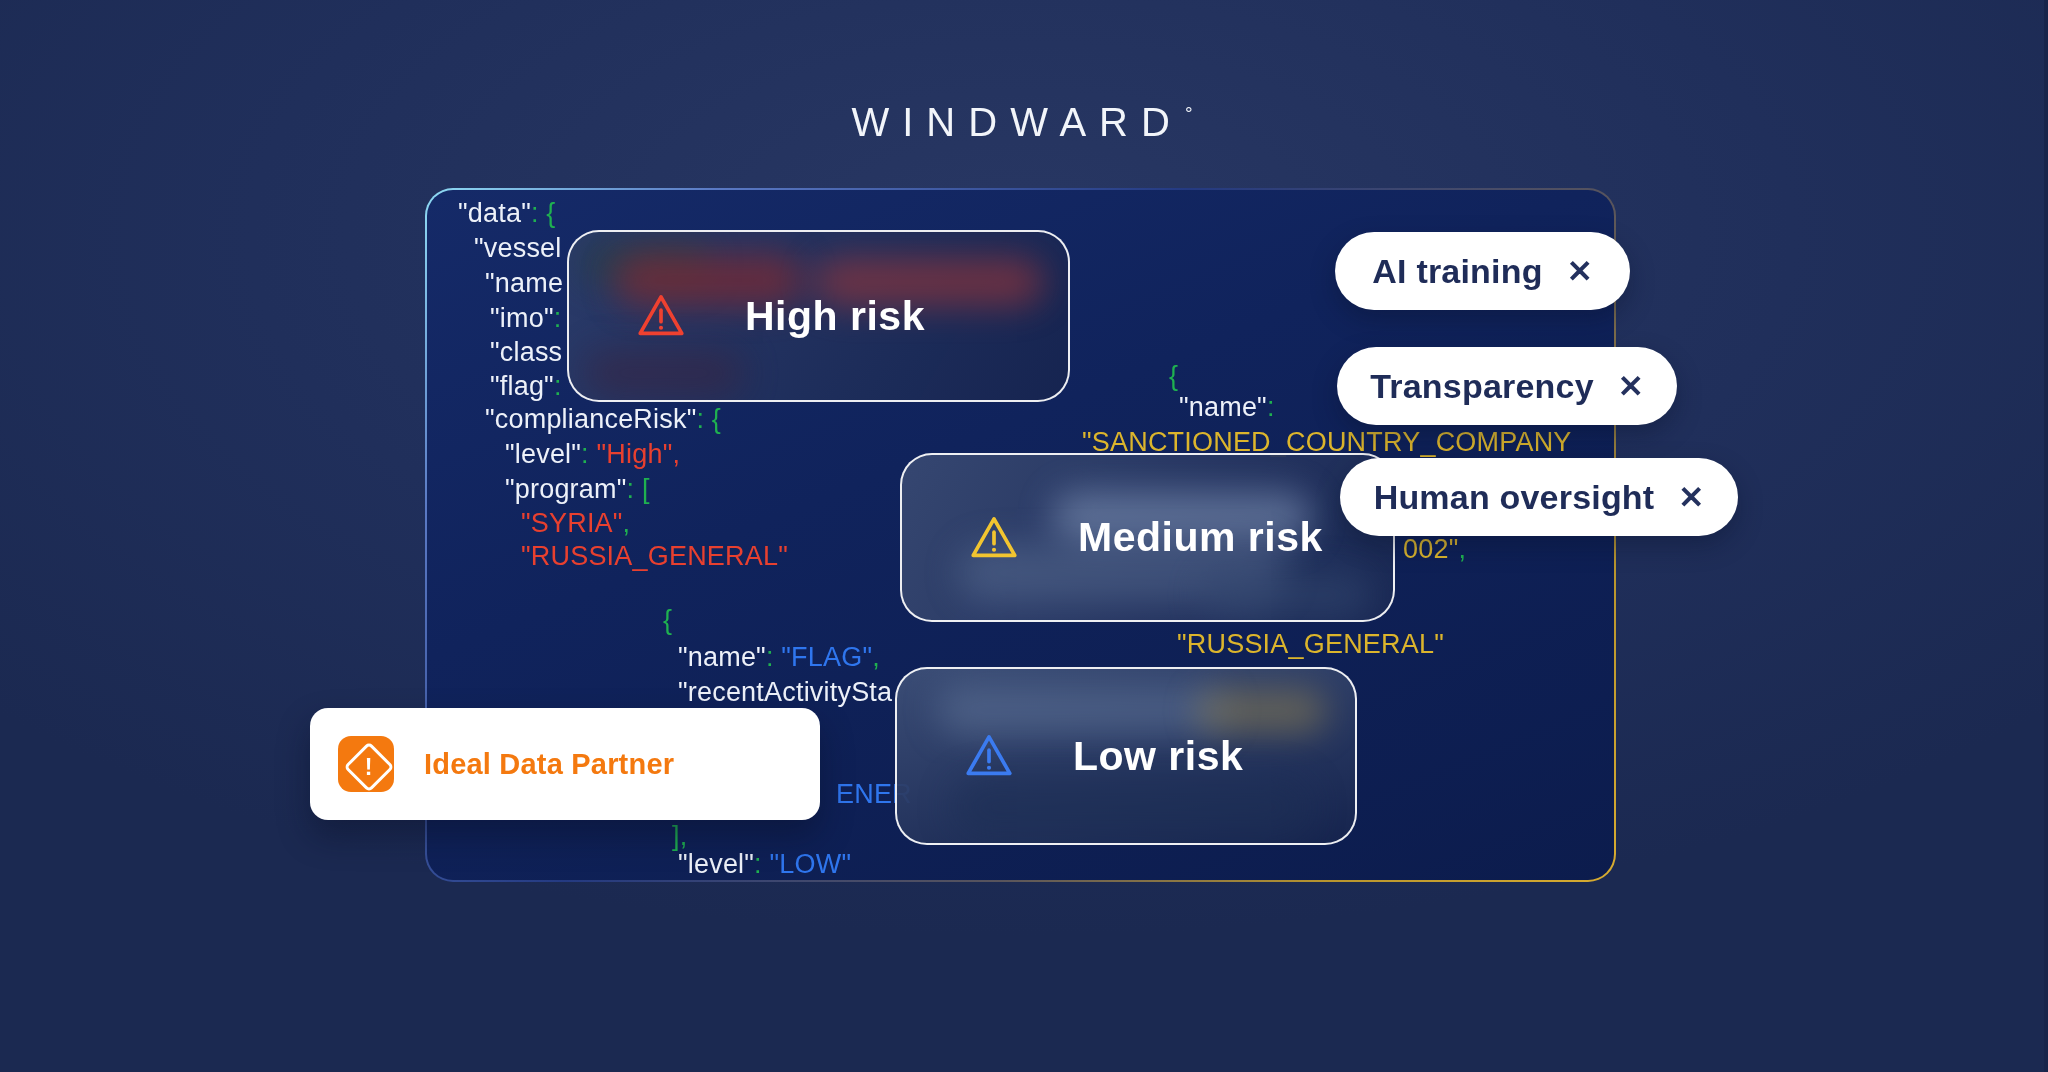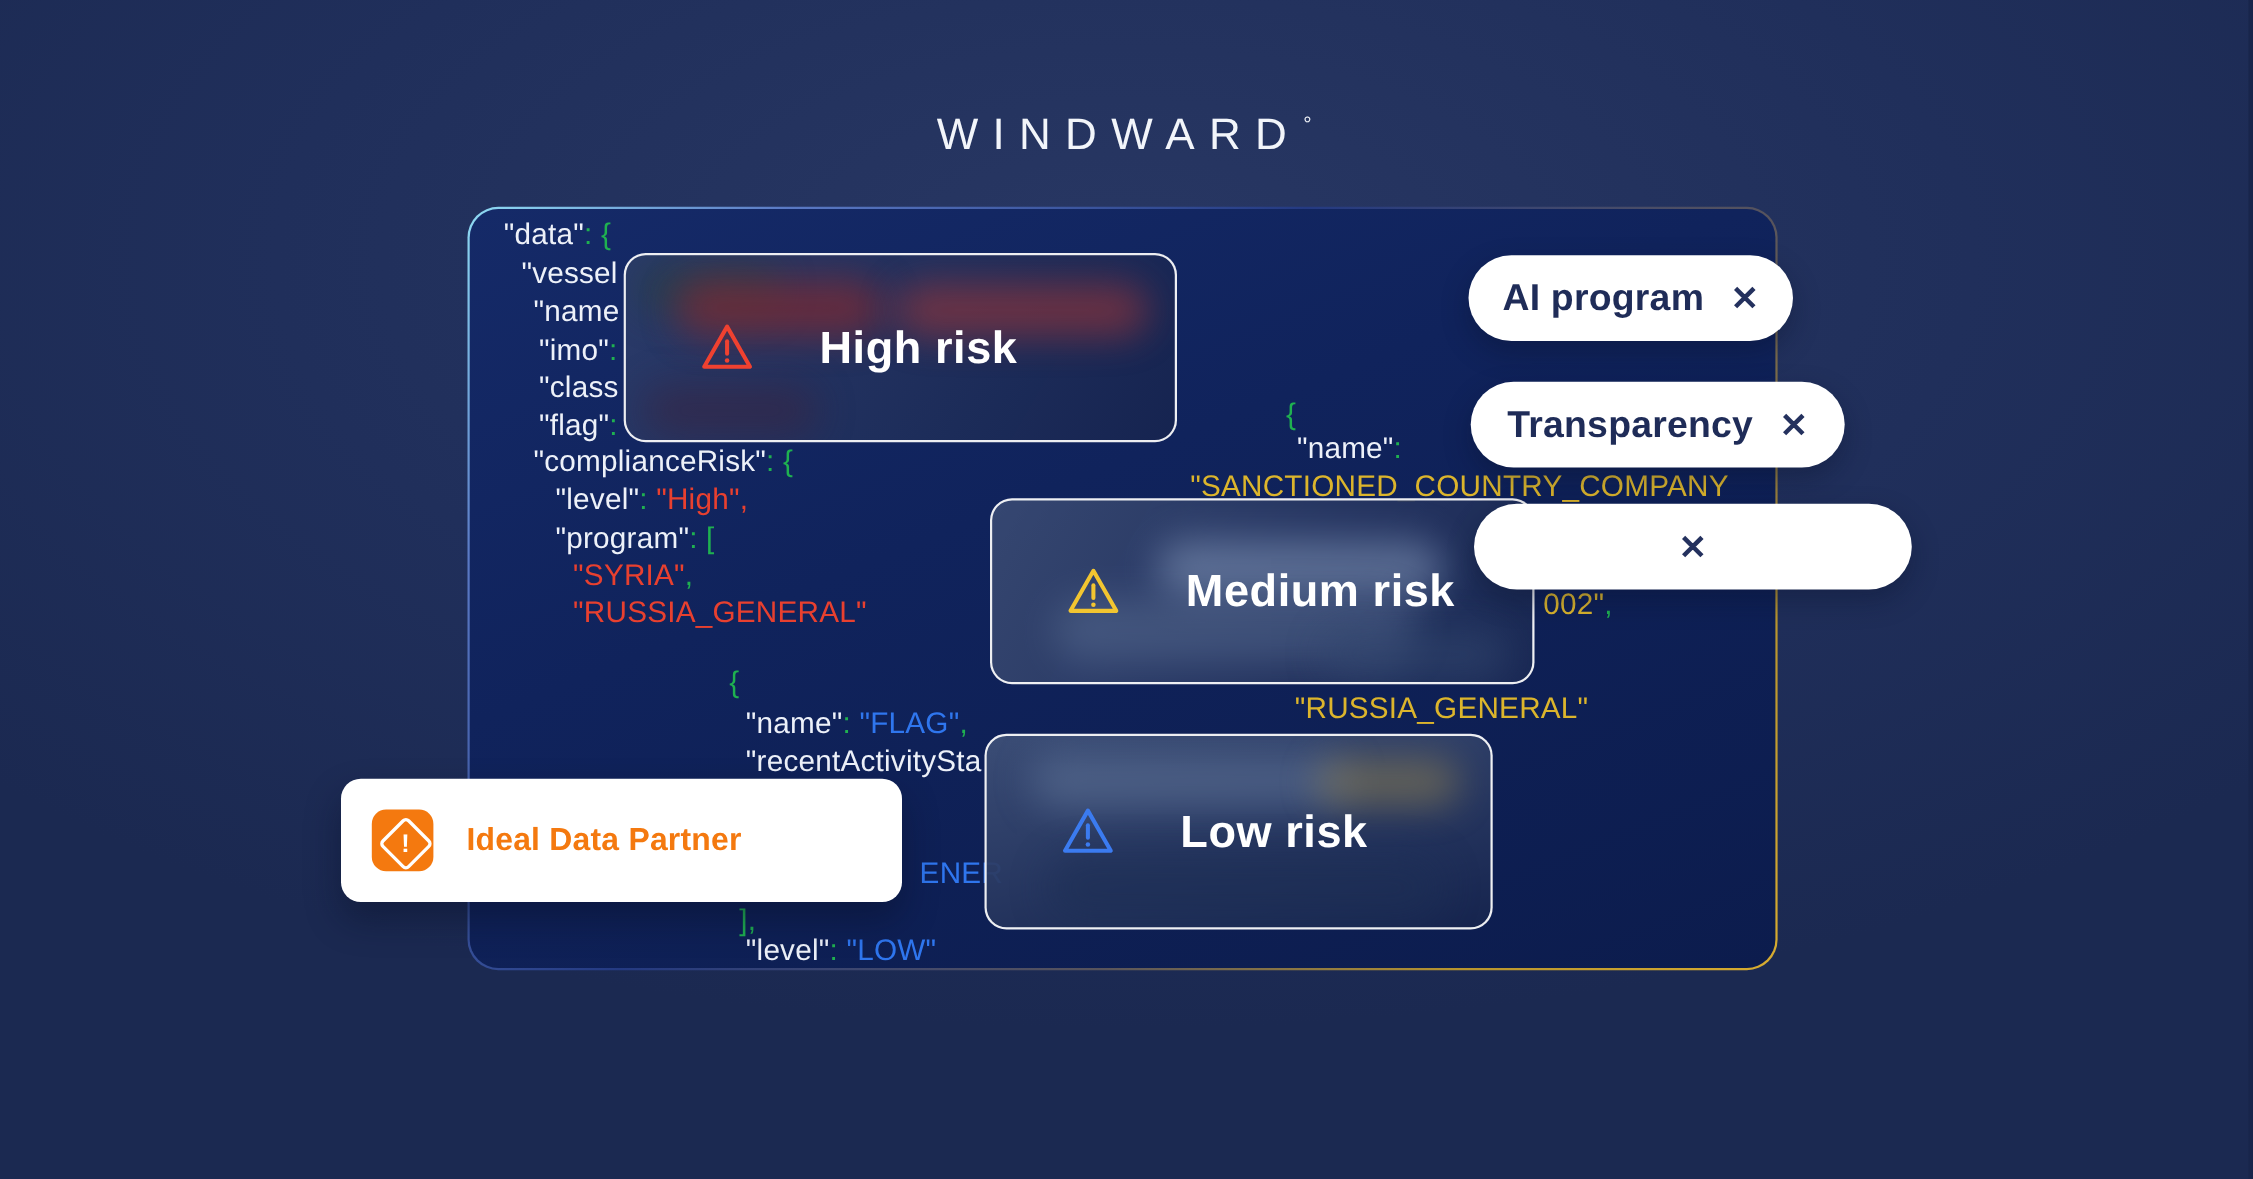--- a/index.html
+++ b/index.html
@@ -28,21 +28,21 @@
   .code-layer{position:absolute;inset:0;z-index:2;}
   .code-line{position:absolute;font-size:27px;line-height:1.25;white-space:pre;letter-spacing:.2px;}
   .tok-k{color:#edf1f9;}
   .tok-g{color:#1fb150;}
   .tok-r{color:#e8402f;}
   .tok-b{color:#2f76ee;}
   .tok-y{color:#dcb52c;}
   
   .risk-card{
     position:absolute;z-index:3;box-sizing:border-box;overflow:hidden;
-    border:2px solid rgba(255,255,255,.92);border-radius:20px;
+    border:2px solid rgba(255,255,255,.92);border-radius:32px;
     display:flex;align-items:center;padding-left:64px;gap:56px;
   }
   .risk-card .card-label{
     position:relative;z-index:2;font-size:41px;font-weight:700;color:#ffffff;letter-spacing:.5px;
   }
   .risk-card .tri-icon{position:relative;z-index:2;width:56px;height:52px;flex:none;}
   .blob{position:absolute;z-index:1;filter:blur(17px);border-radius:40px;}
   #card-high{left:567px;top:230px;width:503px;height:172px;
     background:linear-gradient(120deg,rgba(44,60,106,.95),rgba(22,36,80,.94));}
   #card-medium{left:900px;top:453px;width:495px;height:169px;
@@ -144,28 +144,29 @@
     <div class="blob" style="left:300px;top:118px;width:170px;height:44px;background:#32466e;opacity:.6;"></div>
     <svg class="tri-icon" viewBox="0 0 24 24">
       <path d="M12 3.2 L21.6 20 H2.4 Z" fill="none" stroke="#f2c530" stroke-width="1.7" stroke-linejoin="round"></path>
       <line x1="12" y1="9.3" x2="12" y2="14.6" stroke="#f2c530" stroke-width="1.7" stroke-linecap="round"></line>
       <circle cx="12" cy="17.4" r="0.95" fill="#f2c530"></circle>
     </svg>
     <div class="card-label">Medium risk</div>
   </div>
 
   <div class="pill" id="pill-ai">
-    <span class="pill-label">AI program</span>
+    <span class="pill-label">AI training</span>
     <span class="pill-close">✕</span>
   </div>
   <div class="pill" id="pill-transparency">
     <span class="pill-label">Transparency</span>
     <span class="pill-close">✕</span>
   </div>
   <div class="pill" id="pill-human">
+    <span class="pill-label">Human oversight</span>
     <span class="pill-close">✕</span>
   </div>
 
   <div class="partner-badge">
     <div class="partner-icon">
       <div class="partner-diamond">
         <span class="partner-excl">!</span>
       </div>
     </div>
     <div class="partner-label">Ideal Data Partner</div>

